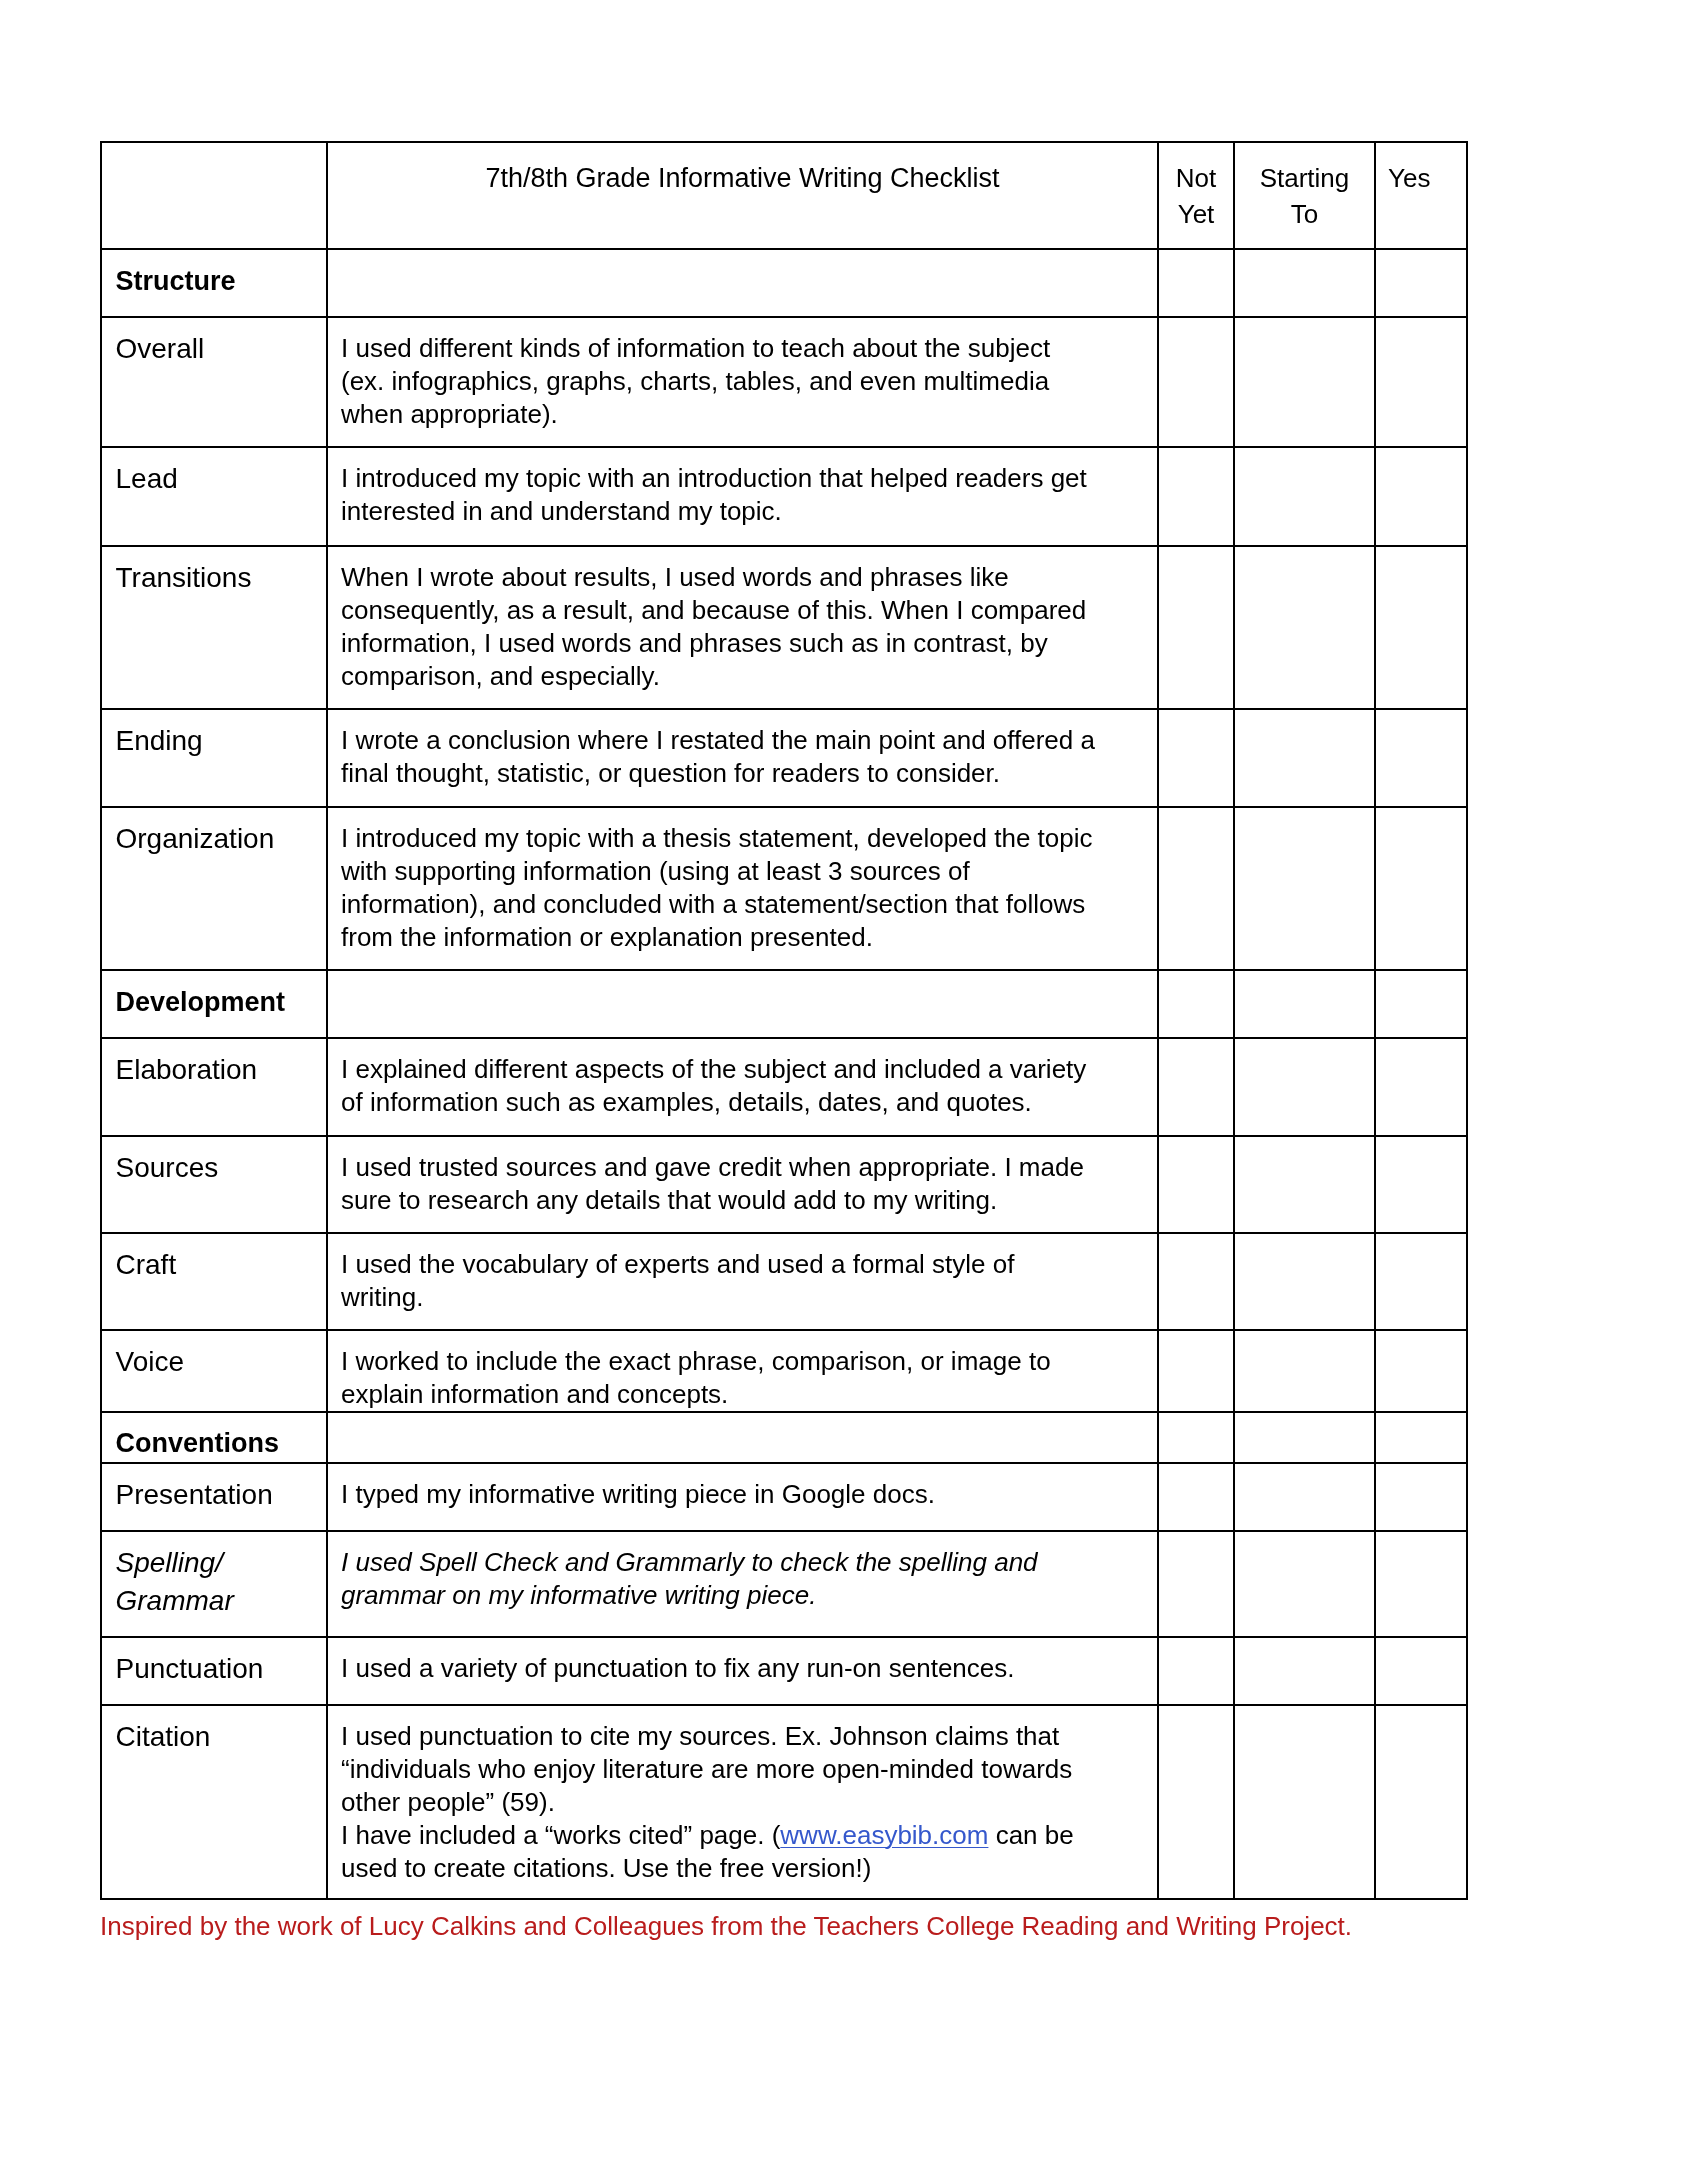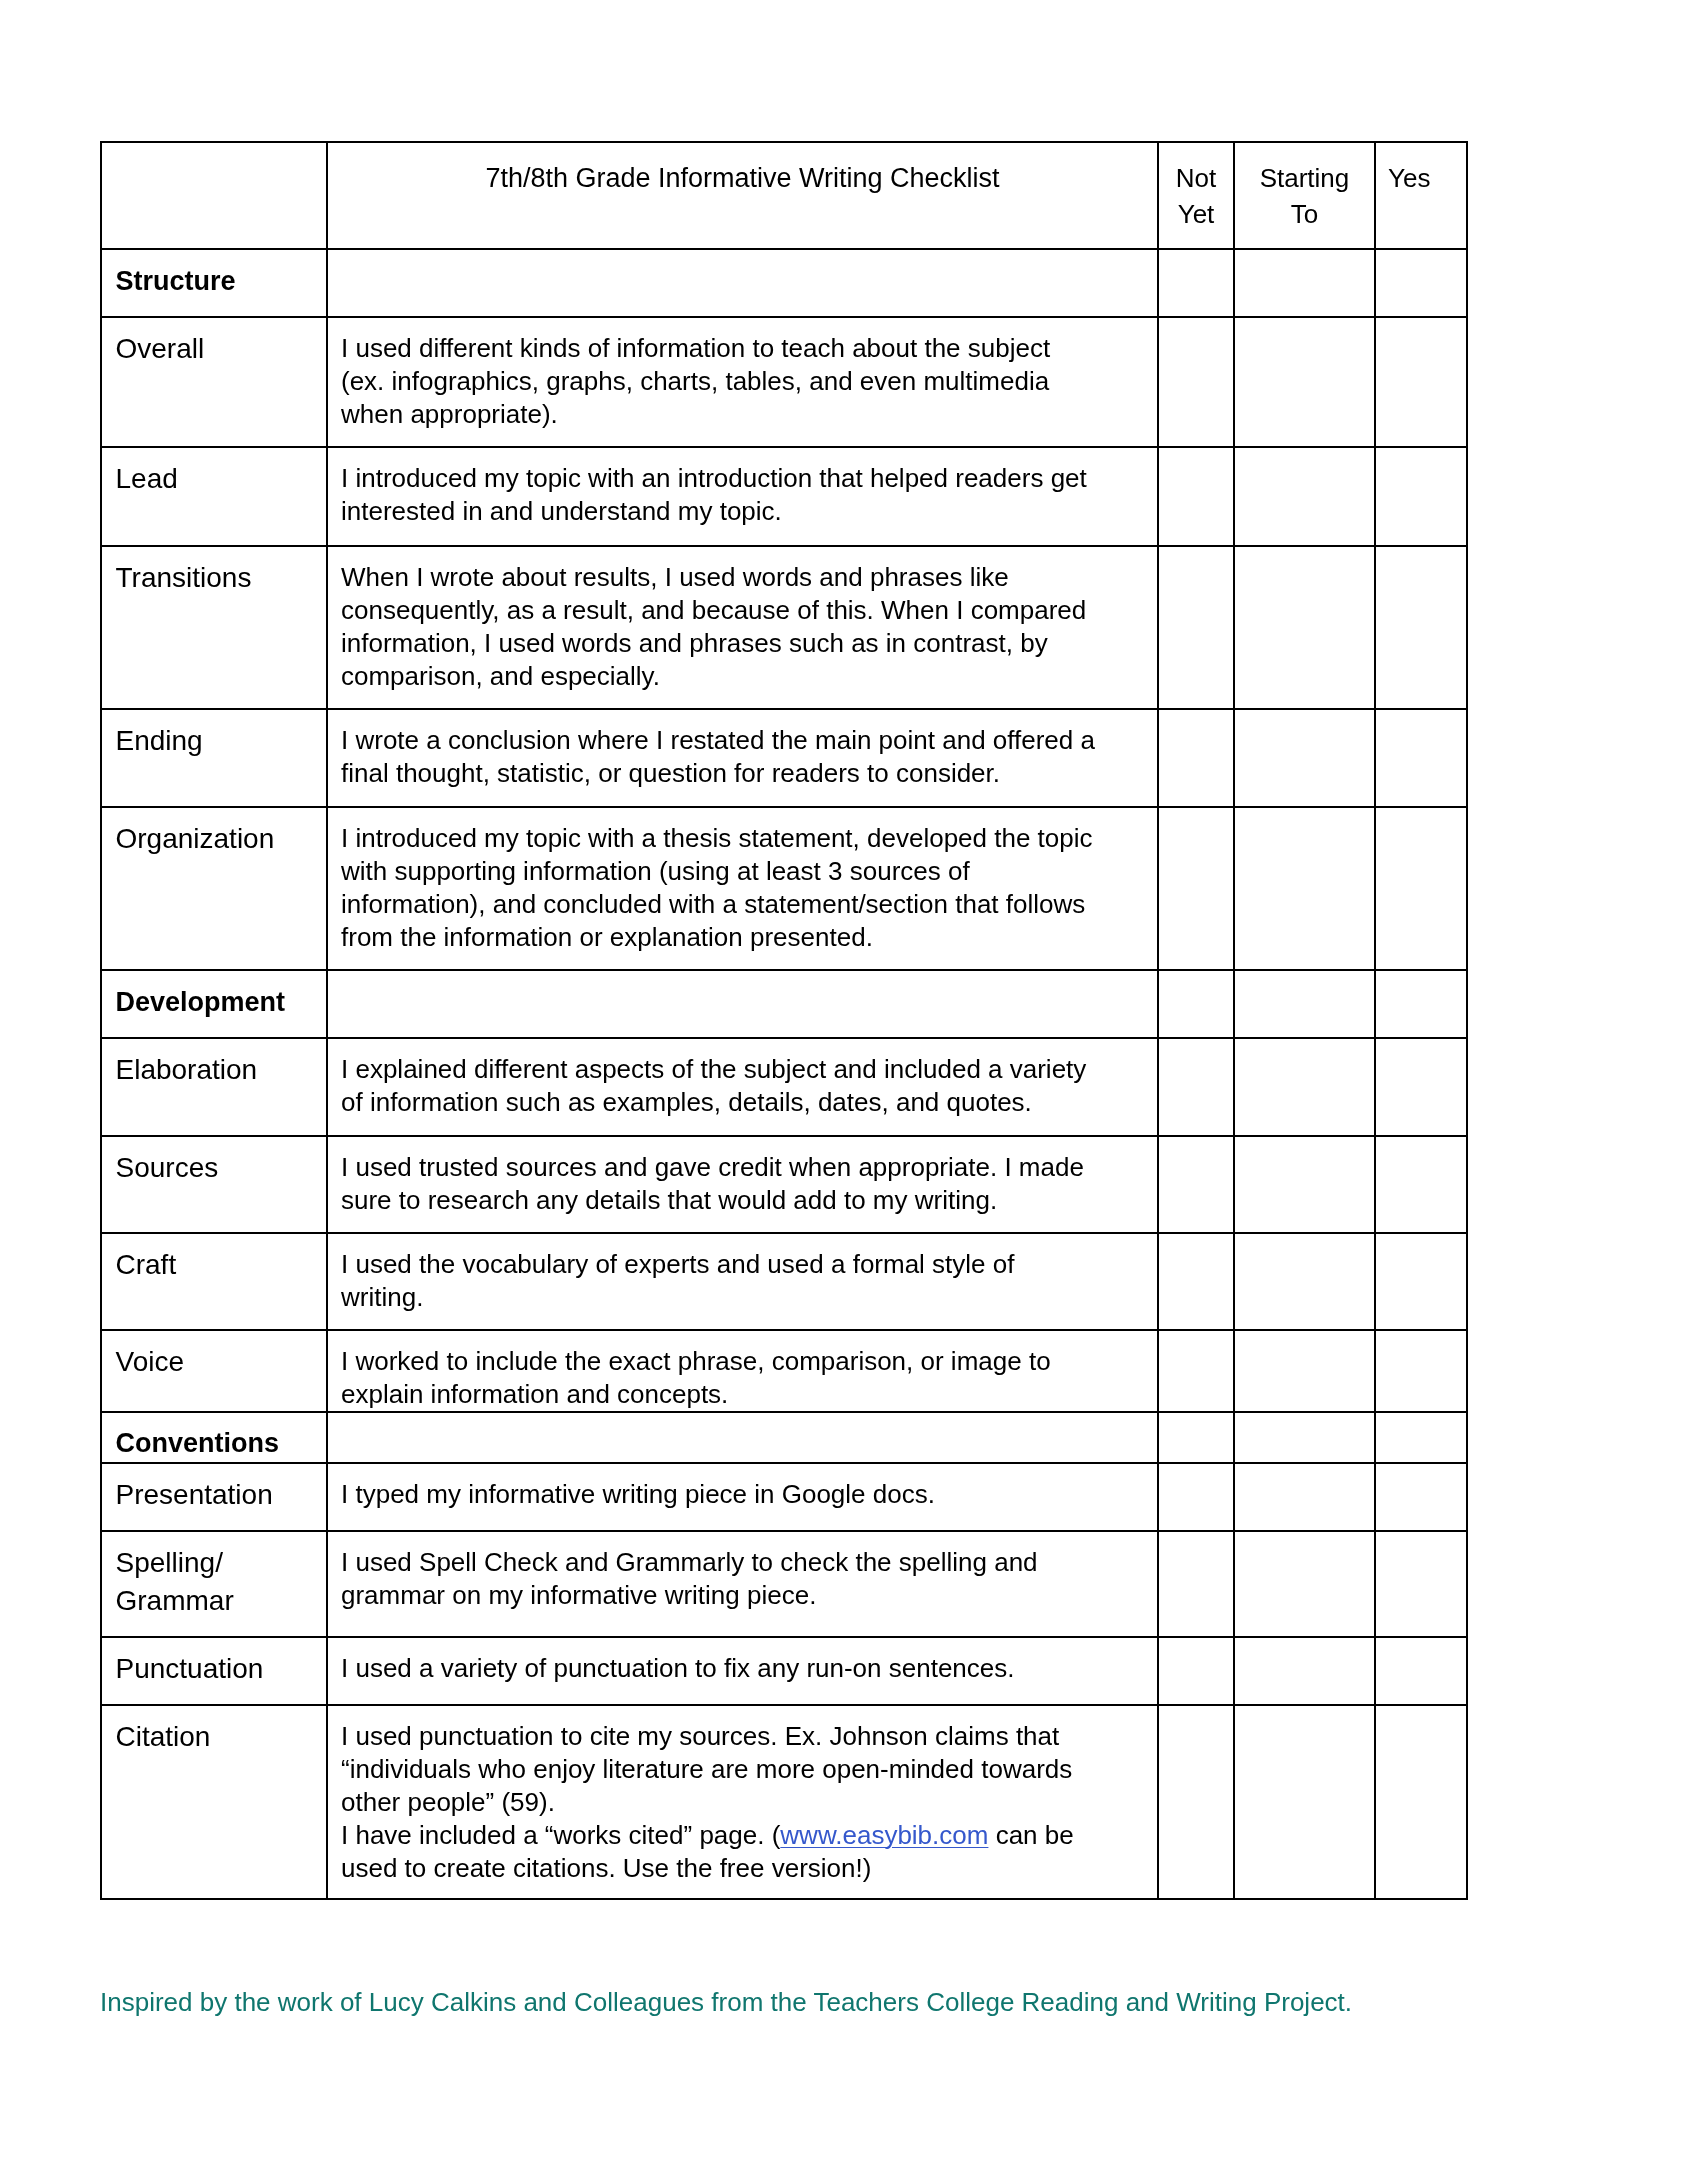--- a/index.html
+++ b/index.html
@@ -77,24 +77,24 @@
       color: #3558cc;
       text-decoration: underline;
       text-decoration-thickness: 1.3px;
       text-underline-offset: 2.7px;
     }
     .check-cell { cursor: pointer; }
 
     .footer {
       position: absolute;
       left: 100px;
-      top: 1984px;
+      top: 1908px;
       font-size: 26px;
       line-height: 37px;
-      color: #0f766e;
+      color: #b91c1c;
     }
     .footer div { white-space: nowrap; }
   </style>
 </head>
 <body>
 
 <div class="page">
   <table class="checklist">
     <colgroup>
       <col class="c-label">
@@ -212,21 +212,21 @@
         <td class="check-cell"></td>
         <td class="check-cell"></td>
       </tr>
       <tr style="height: 68px;">
         <td class="label" style="white-space: pre-line;">Presentation</td>
         <td class="desc">I typed my informative writing piece in Google docs.</td>
         <td class="check-cell"></td>
         <td class="check-cell"></td>
         <td class="check-cell"></td>
       </tr>
-      <tr style="height: 106px;">
+      <tr style="height: 106px; font-style: italic;">
         <td class="label desc-label" style="white-space:pre-line">Spelling/
 Grammar</td>
         <td class="desc">I used Spell Check and Grammarly to check the spelling and
 grammar on my informative writing piece.</td>
         <td class="check-cell"></td>
         <td class="check-cell"></td>
         <td class="check-cell"></td>
       </tr>
       <tr style="height: 68px;">
         <td class="label" style="white-space: pre-line;">Punctuation</td>

